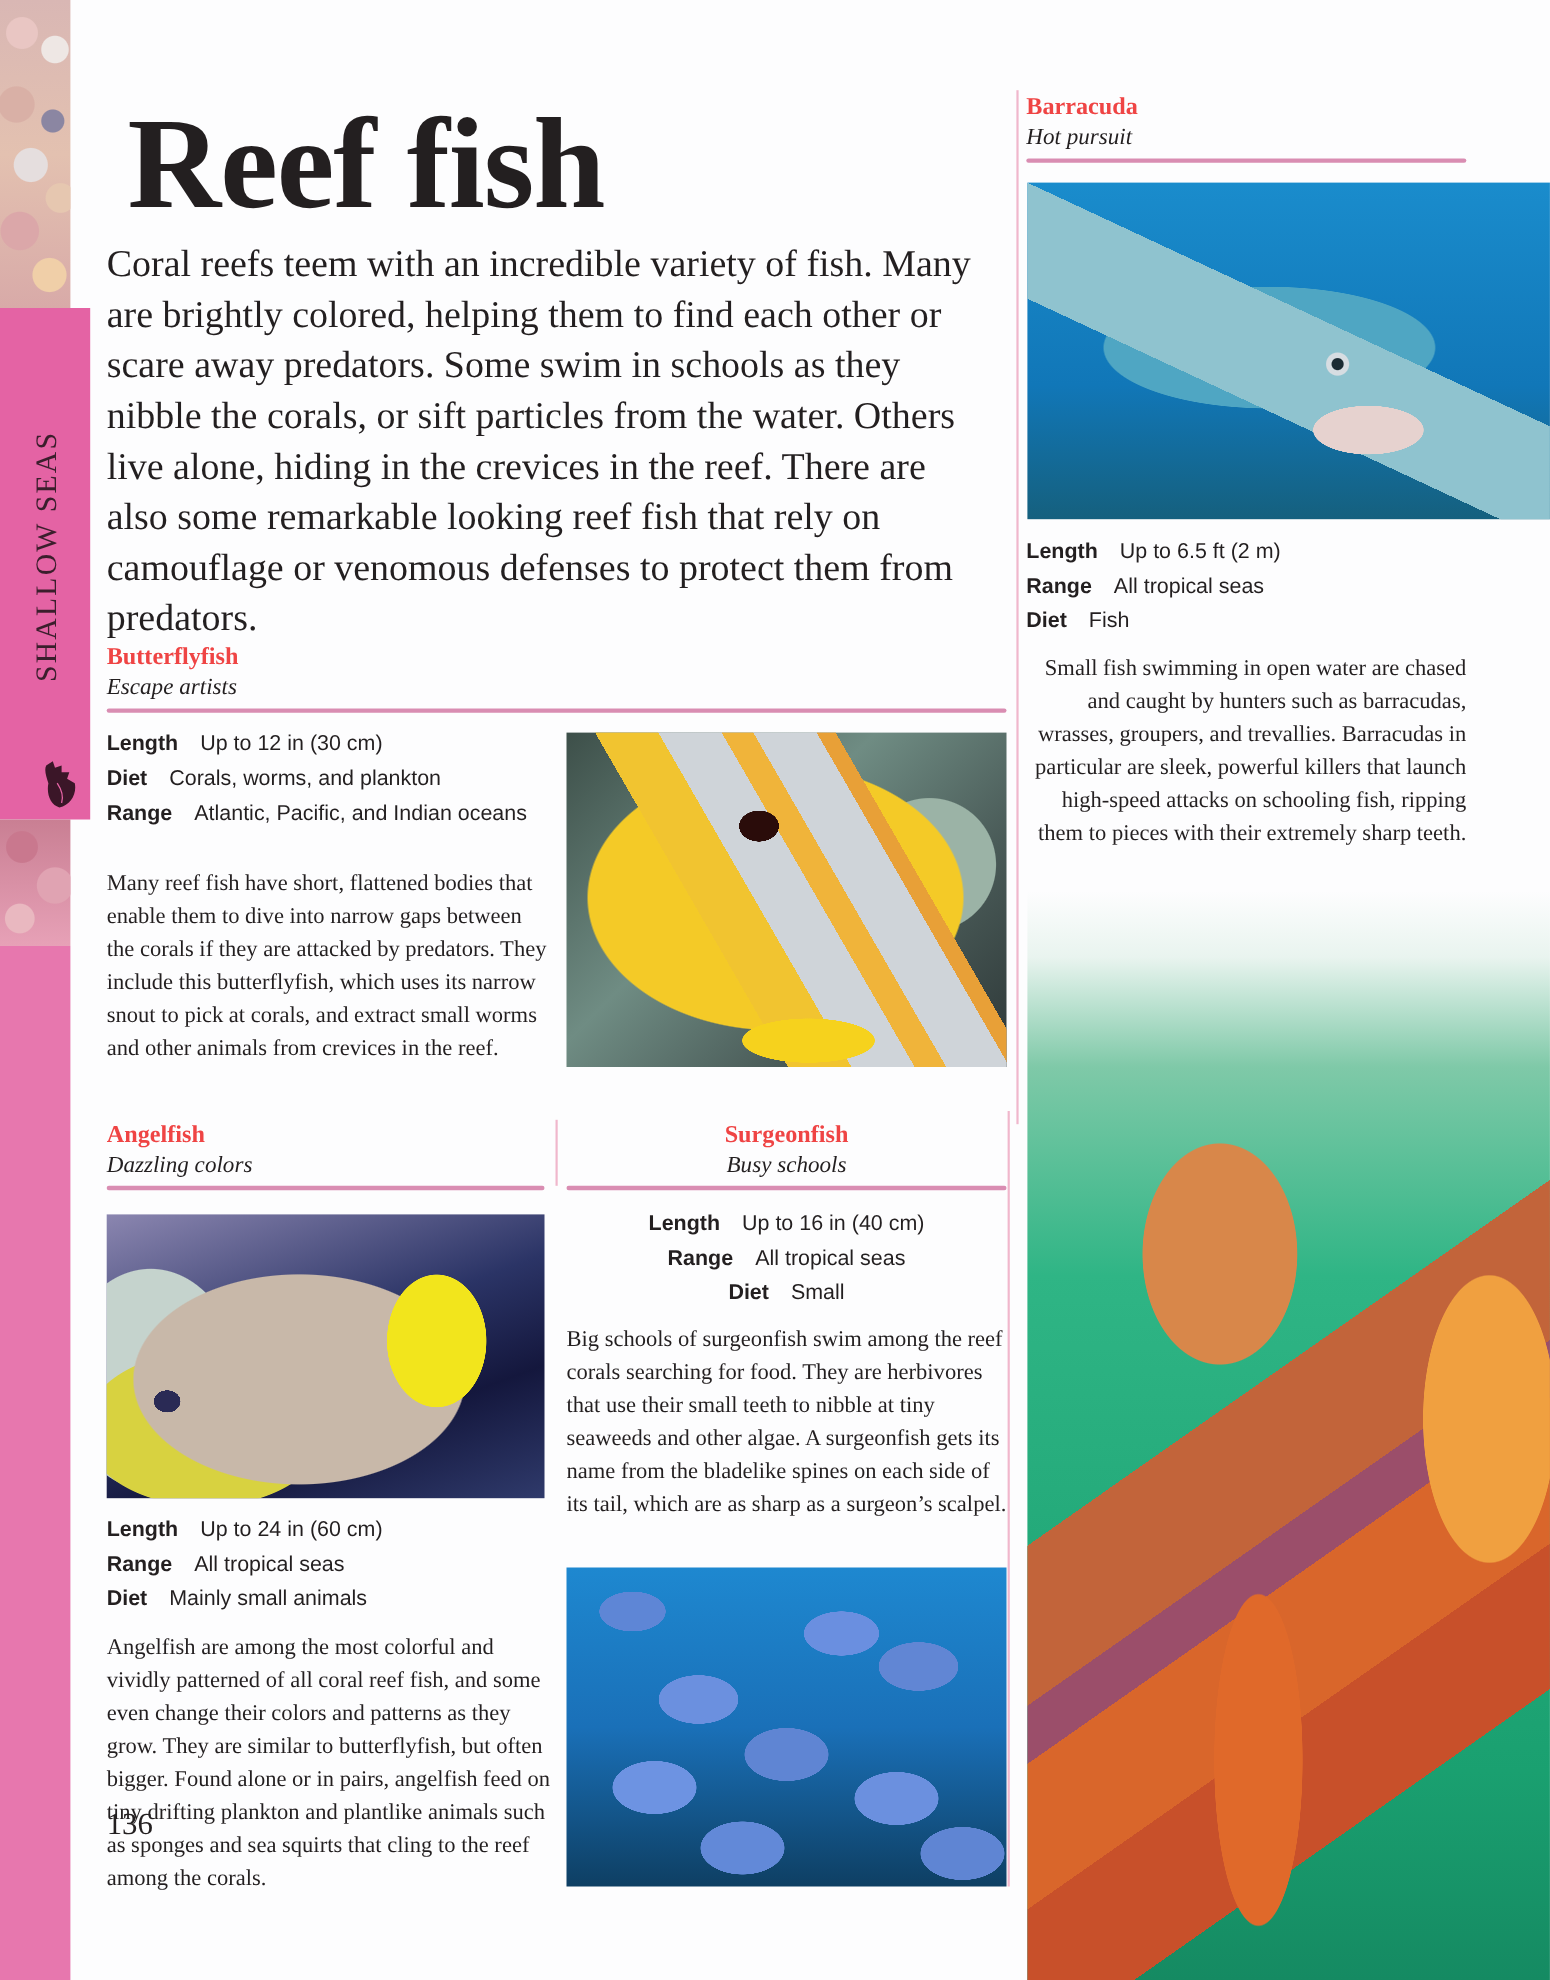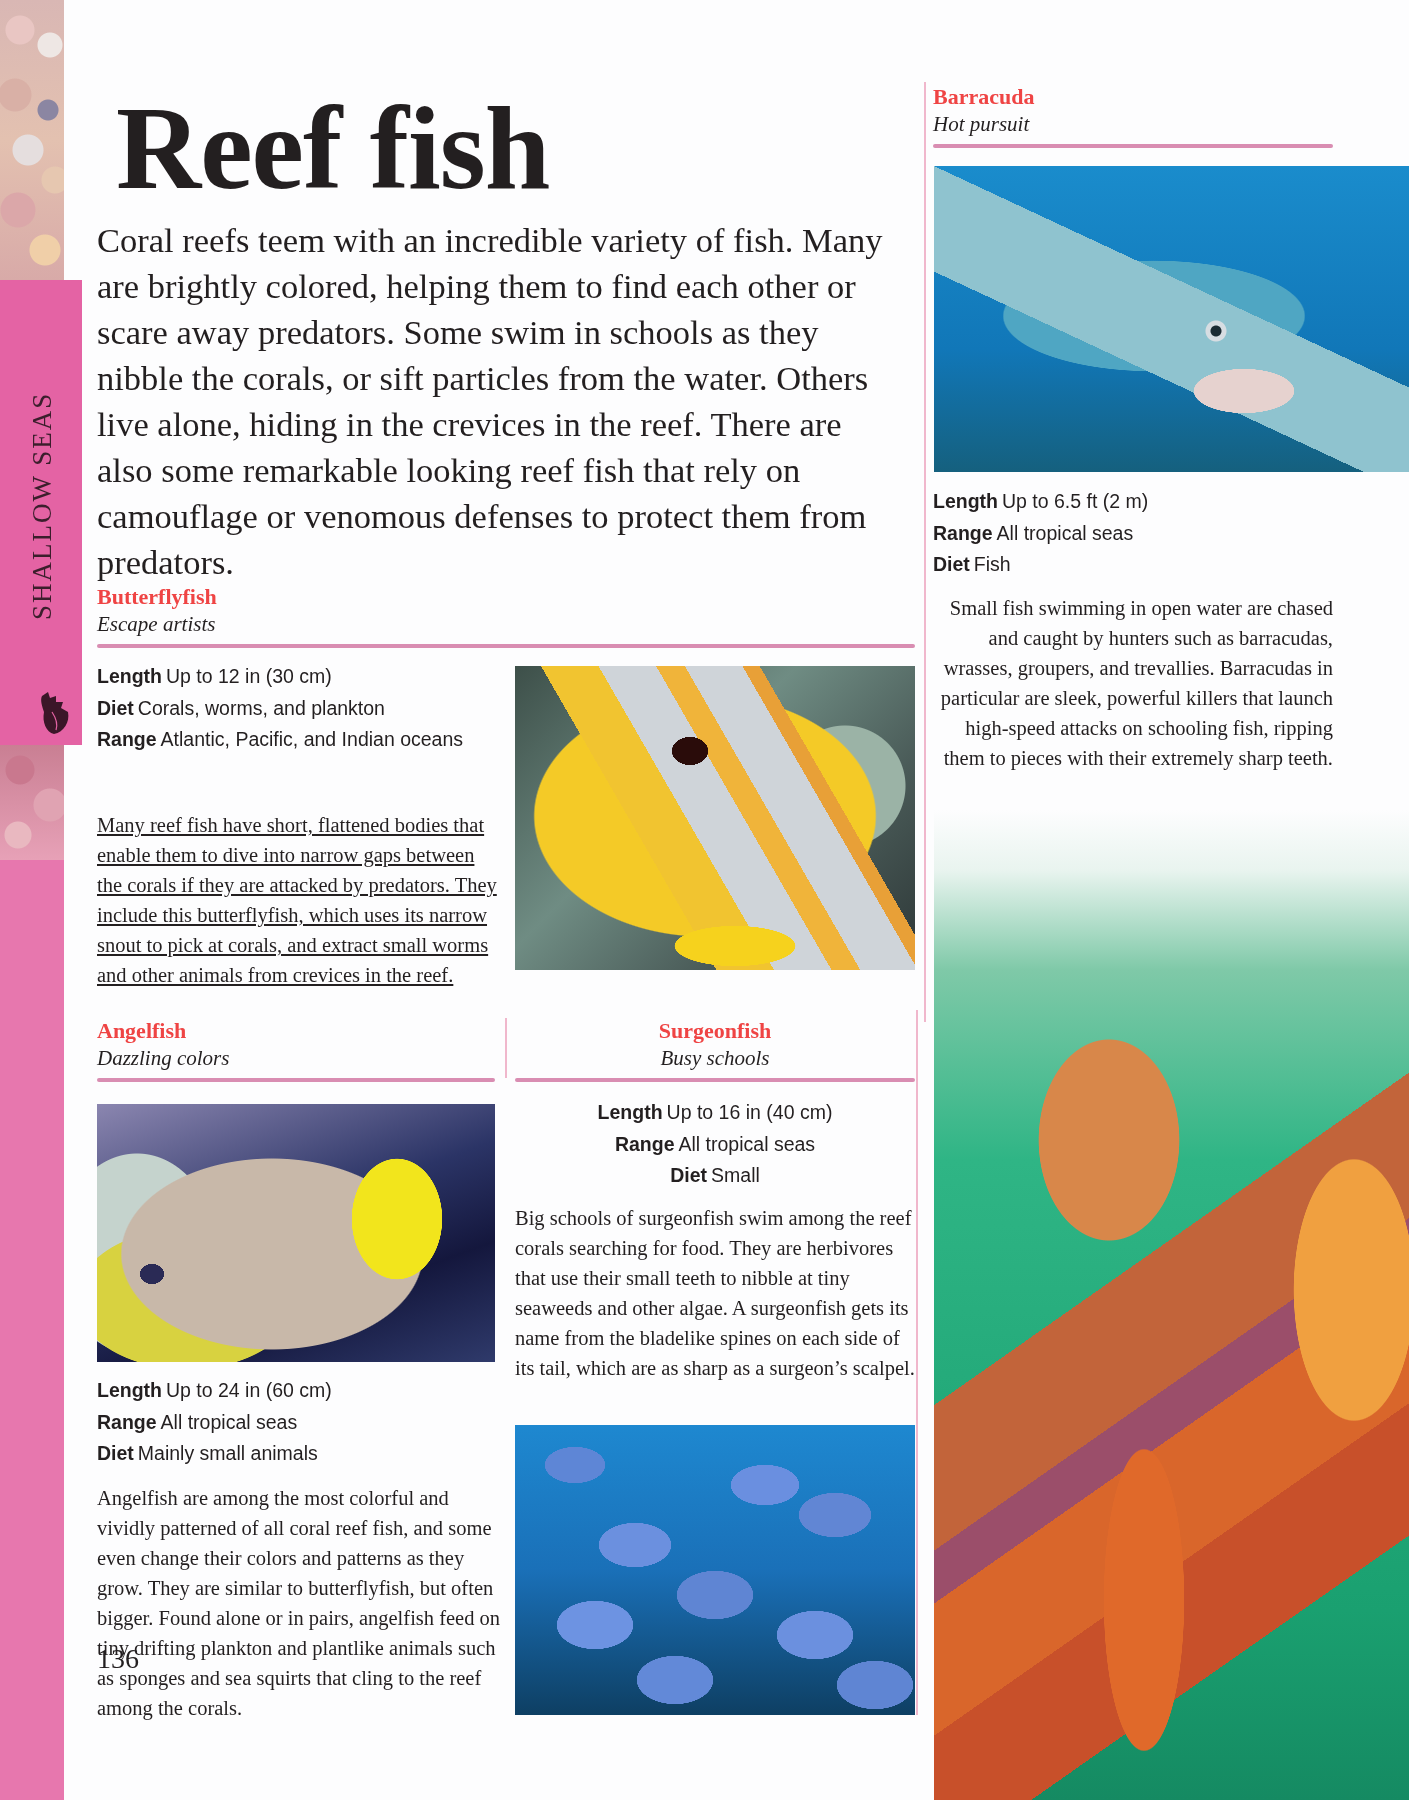--- a/index.html
+++ b/index.html
@@ -35,21 +35,21 @@
 
   
   .page-title { position: absolute; left: 116px; top: 70px; font-size: 118px; font-weight: bold; line-height: 1; letter-spacing: -1px; color: #231f20; margin-top: 20px; }
   .intro { position: absolute; left: 97px; top: 217px; width: 800px; font-size: 34.5px; line-height: 46px; color: #231f20; }
 
   .entry-head h2 { font-size: 22px; font-weight: bold; line-height: 30px; color: #ef4444; }
   .entry-head .sub { font-style: italic; font-size: 21px; line-height: 24px; color: #231f20; }
   .rule { height: 4px; background: #d98db2; margin-top: 8px; border-radius: 2px; }
 
   .facts { font-family: "Liberation Sans", "DejaVu Sans", sans-serif; font-size: 19.5px; line-height: 31.5px; color: #231f20; }
-  .facts b { font-weight: bold; margin-right: 4px; }
+  .facts b { font-weight: bold; margin-right: 20px; }
   .body-text { font-size: 20.5px; line-height: 30px; color: #231f20; }
 
   .photo { position: absolute; overflow: hidden; }
 
   .vline { position: absolute; width: 2px; background: #f0b7cc; }
 
   .page-number { position: absolute; left: 97px; top: 1643px; font-size: 28px; color: #231f20; }
 </style>
 </head>
 <body>
@@ -72,21 +72,21 @@
     <h2>Butterflyfish</h2>
     <div class="sub">Escape artists</div>
     <div class="rule"></div>
   </div>
 </section>
 <div class="facts" style="position:absolute; left:97px; top:661px; width:410px;">
   <div><b>Length</b><span>Up to 12 in (30 cm)</span></div>
   <div><b>Diet</b><span>Corals, worms, and plankton</span></div>
   <div><b>Range</b><span>Atlantic, Pacific, and Indian oceans</span></div>
 </div>
-<p class="body-text" style="position:absolute; left:97px; top:810px; width:405px;text-decoration:underline;">Many reef fish have short, flattened bodies that enable them to dive into narrow gaps between the corals if they are attacked by predators. They include this butterflyfish, which uses its narrow snout to pick at corals, and extract small worms and other animals from crevices in the reef.</p>
+<p class="body-text" style="position:absolute; left:97px; top:788px; width:405px;">Many reef fish have short, flattened bodies that enable them to dive into narrow gaps between the corals if they are attacked by predators. They include this butterflyfish, which uses its narrow snout to pick at corals, and extract small worms and other animals from crevices in the reef.</p>
 <div class="photo" style="left:515px; top:666px; width:400px; height:304px; background: radial-gradient(ellipse 18px 14px at 175px 85px, #2a0c0a 0 100%, transparent 101%), radial-gradient(ellipse 60px 20px at 220px 280px, #f6d21d 0 100%, transparent 101%), linear-gradient(60deg, transparent 35%, #f1c430 35% 45%, #cfd4d9 45% 55%, #f0b43a 55% 60%, #cfd4d9 60% 70%, #e8a037 70% 73%, transparent 73%), radial-gradient(ellipse 170px 120px at 190px 150px, #f4ca27 0 100%, transparent 101%), radial-gradient(circle at 330px 120px, #9bb3a6 0 60px, transparent 61px), linear-gradient(135deg, #3d4f49, #6f8c83 40%, #4a5b58 70%, #2d3737);"></div>
 
 <section style="position:absolute; left:97px; top:1016px; width:398px;">
   <div class="entry-head">
     <h2>Angelfish</h2>
     <div class="sub">Dazzling colors</div>
     <div class="rule"></div>
   </div>
 </section>
 <div class="photo" style="left:97px; top:1104px; width:398px; height:258px; background: radial-gradient(ellipse 12px 10px at 55px 170px, #2a2a55 0 100%, transparent 101%), radial-gradient(ellipse 45px 60px at 300px 115px, #f2e51c 0 100%, transparent 101%), radial-gradient(ellipse 150px 95px at 175px 150px, #c8b8a9 0 100%, transparent 101%), radial-gradient(ellipse 110px 70px at 90px 195px, #d8d240 0 100%, transparent 101%), radial-gradient(ellipse 80px 100px at 40px 150px, #c5d3cd 0 100%, transparent 101%), linear-gradient(160deg, #8b86b0, #2b3466 45%, #14173d 70%, #2f3a6b);"></div>

